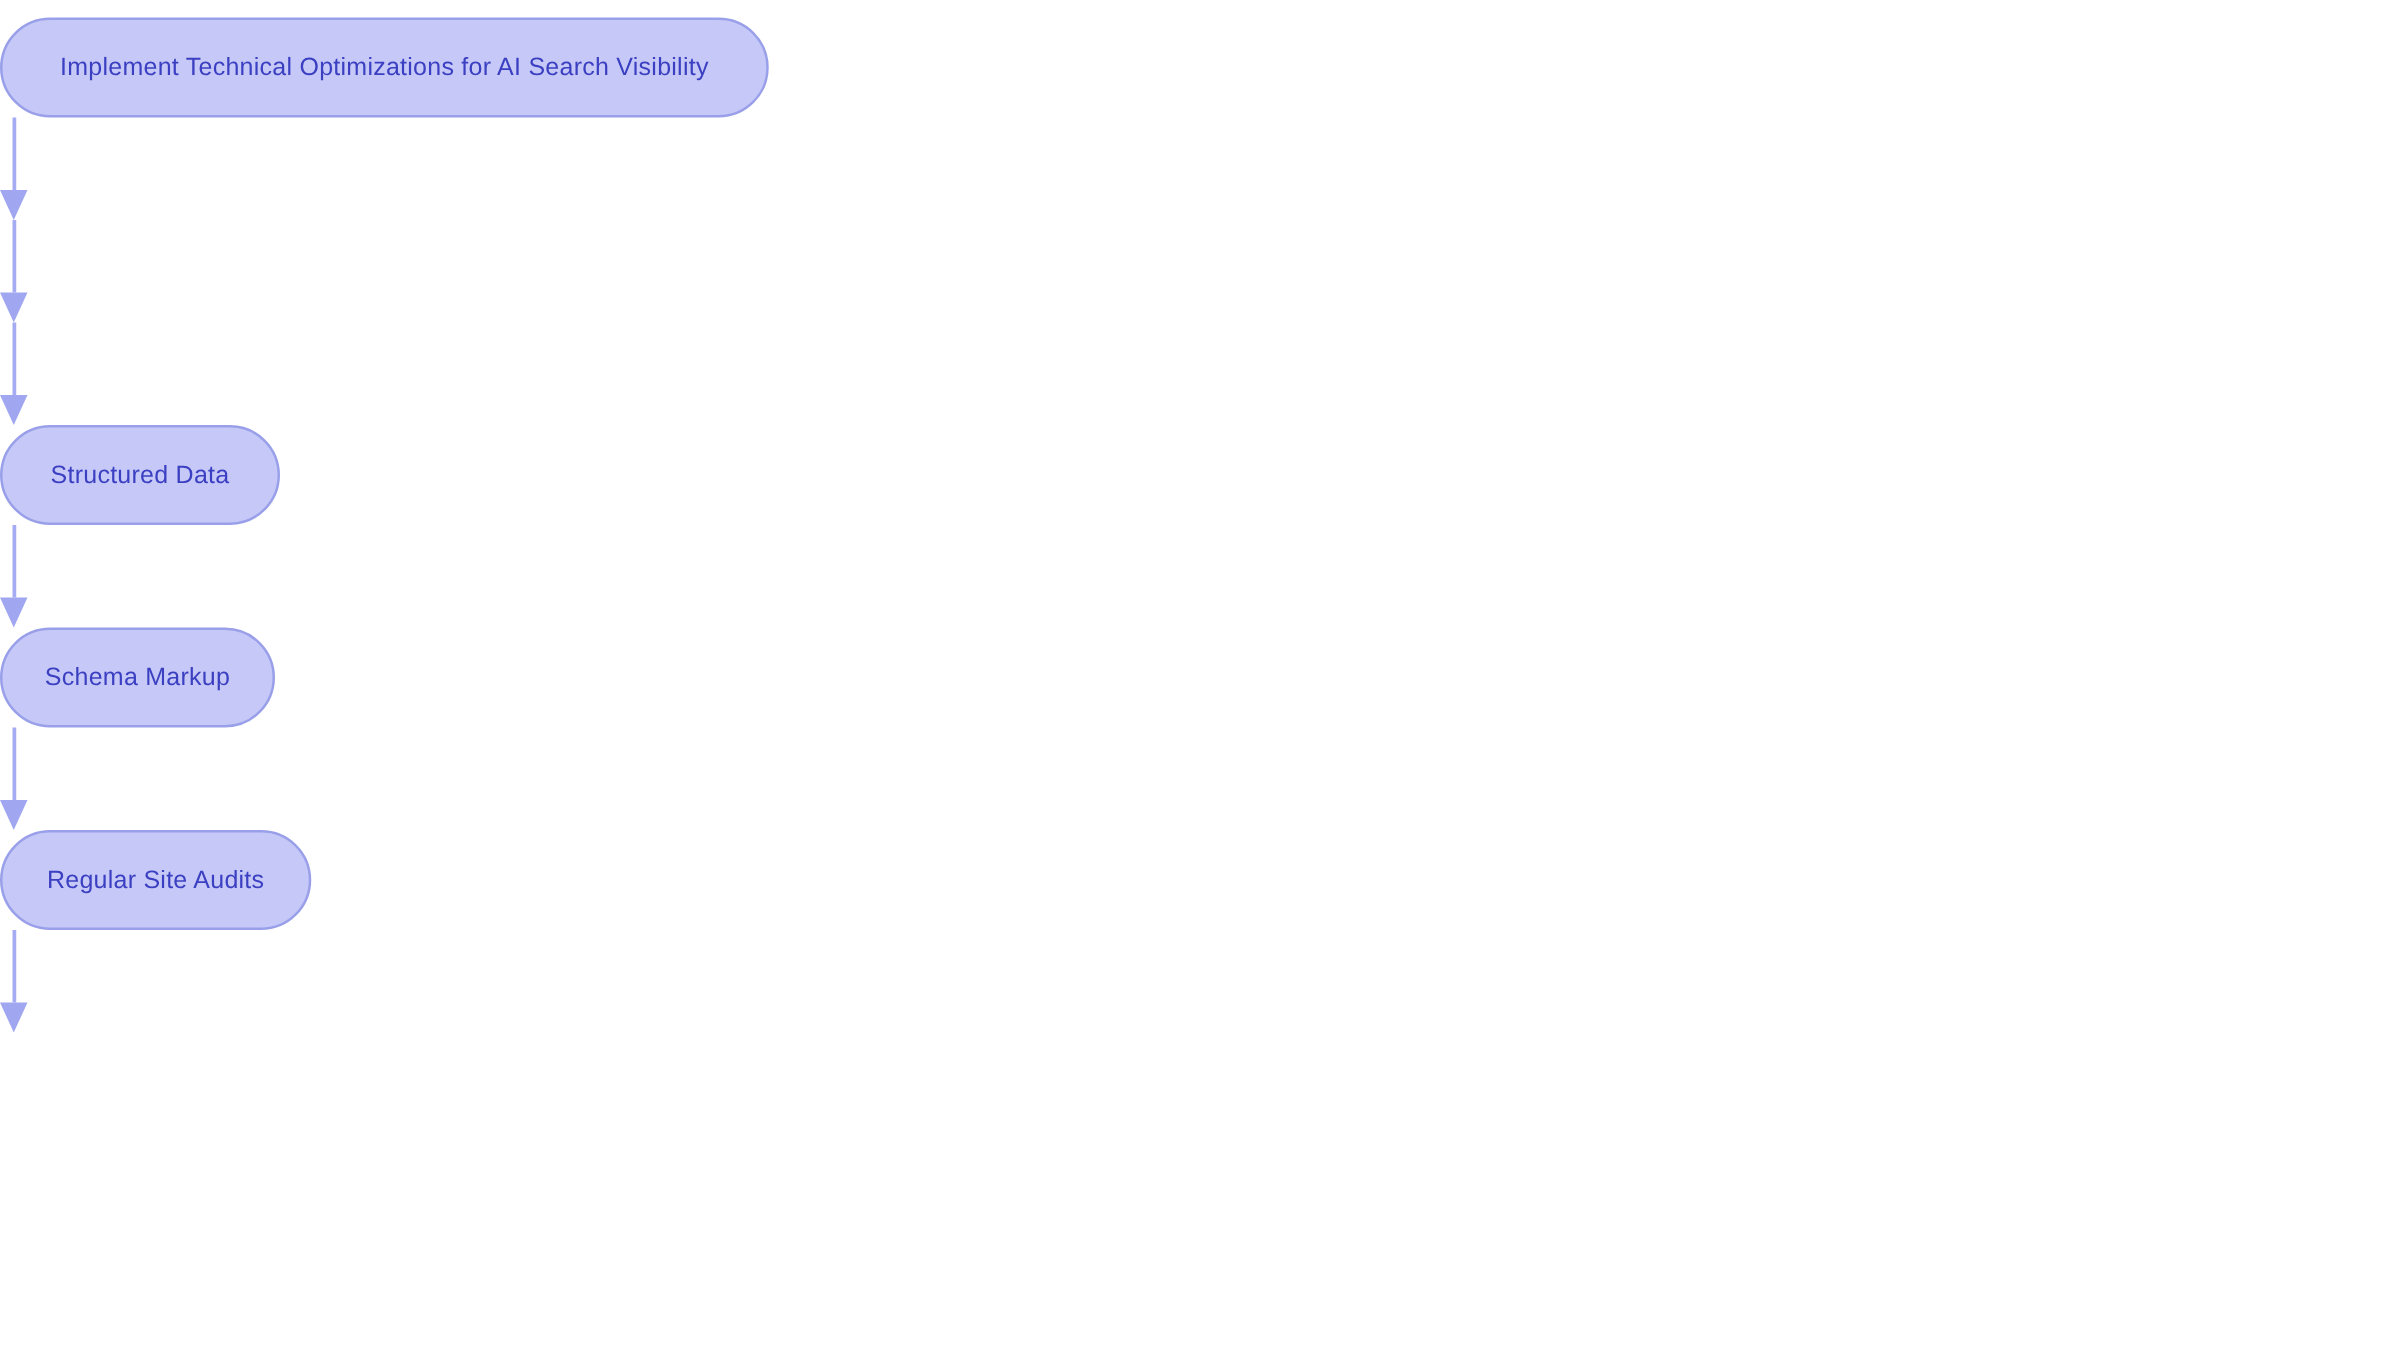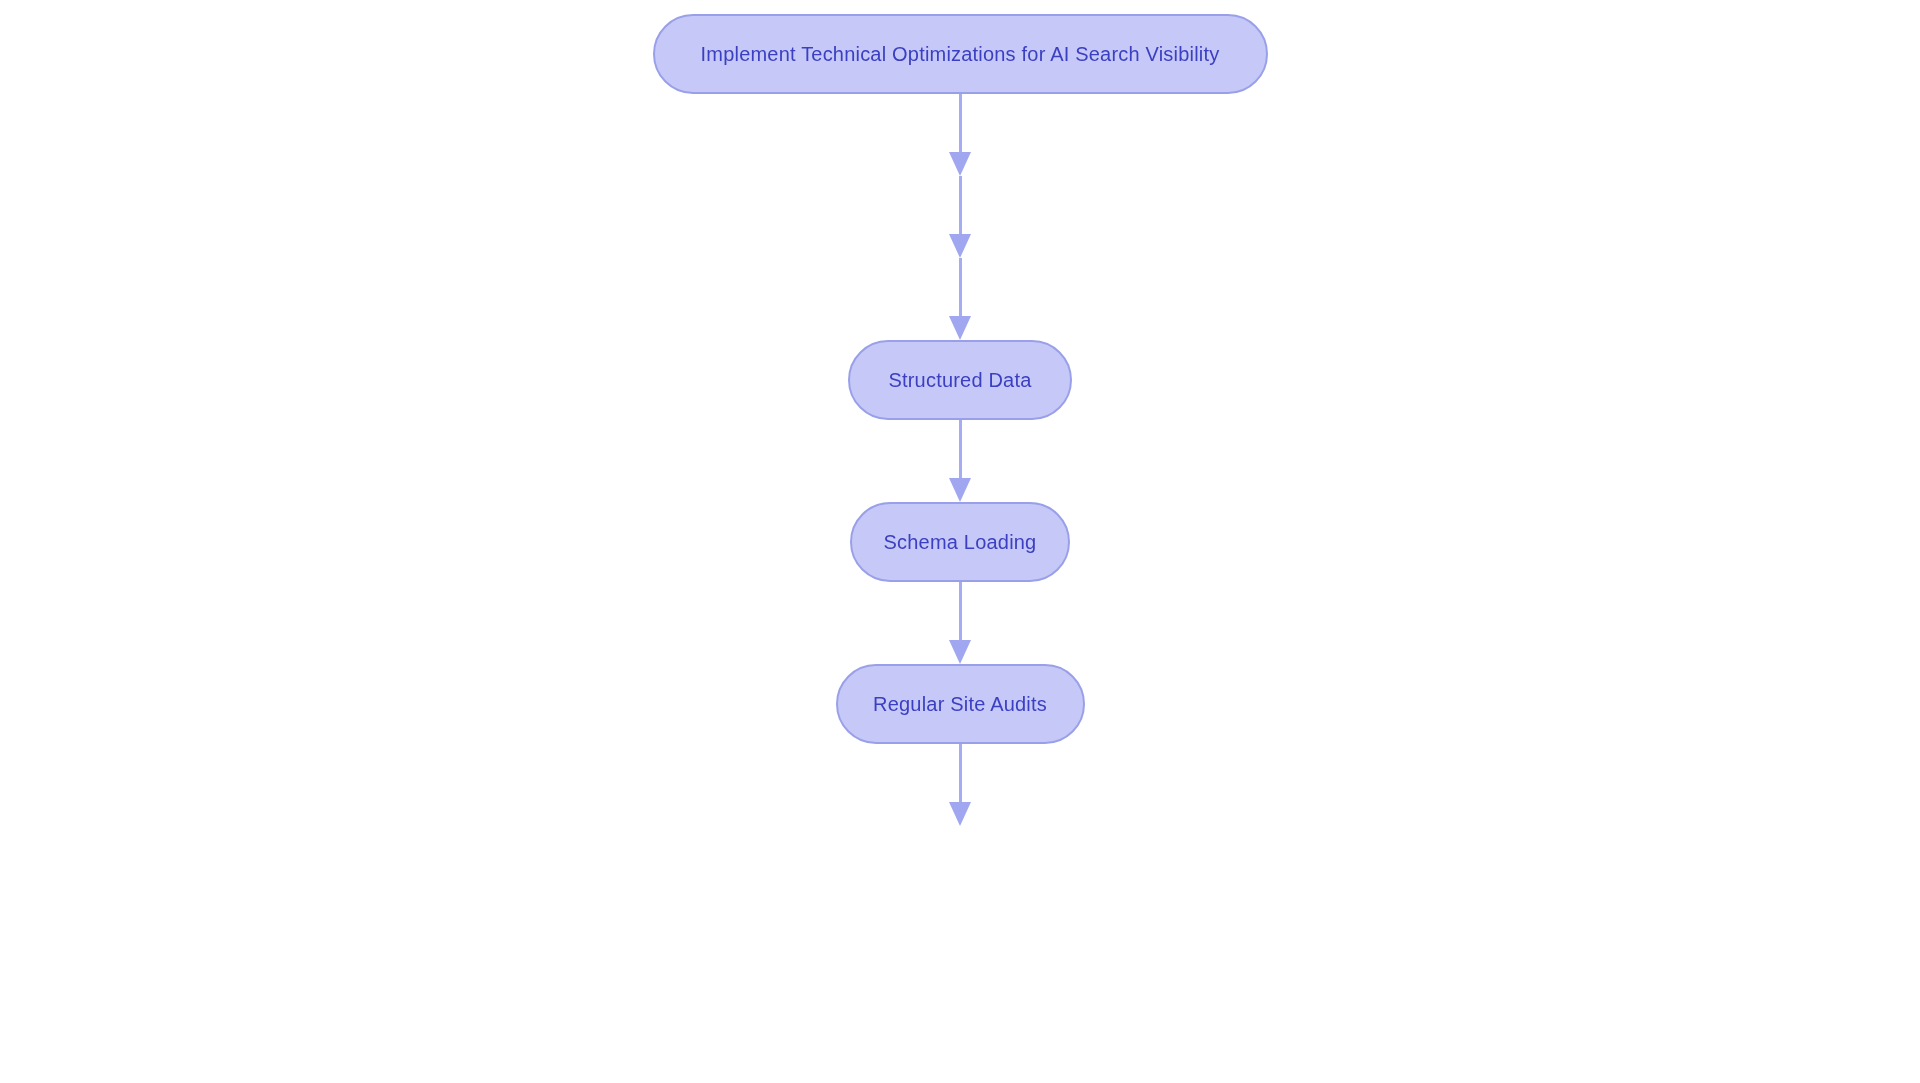--- a/index.html
+++ b/index.html
@@ -8,21 +8,21 @@
     background: #ffffff;
   }
   .canvas {
     position: relative;
     width: 1920px;
     height: 967px;
     background: #ffffff;
     overflow: hidden;
     display: flex;
     flex-direction: column;
-    align-items: center;
+    align-items: flex-start;
     box-sizing: border-box;
     padding-top: 14px;
     font-family: "Liberation Sans", "DejaVu Sans", sans-serif;
   }
   .node {
     height: 80px;
     box-sizing: border-box;
     border-radius: 40px;
     background: #c6c9f7;
     border: 2px solid #99a0e9;
@@ -89,21 +89,21 @@
     <div class="arrow-head"></div>
   </div>
 
   <div class="node node--3">Structured Data</div>
 
   <div class="arrow">
     <div class="arrow-line"></div>
     <div class="arrow-head"></div>
   </div>
 
-  <div class="node node--4">Schema Loading</div>
+  <div class="node node--4">Schema Markup</div>
 
   <div class="arrow">
     <div class="arrow-line"></div>
     <div class="arrow-head"></div>
   </div>
 
   <div class="node node--5">Regular Site Audits</div>
 
   <div class="arrow">
     <div class="arrow-line"></div>

